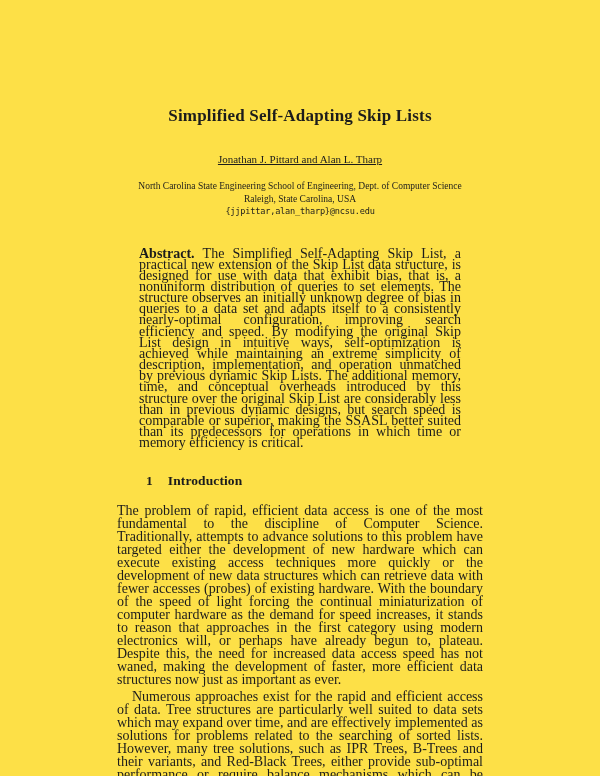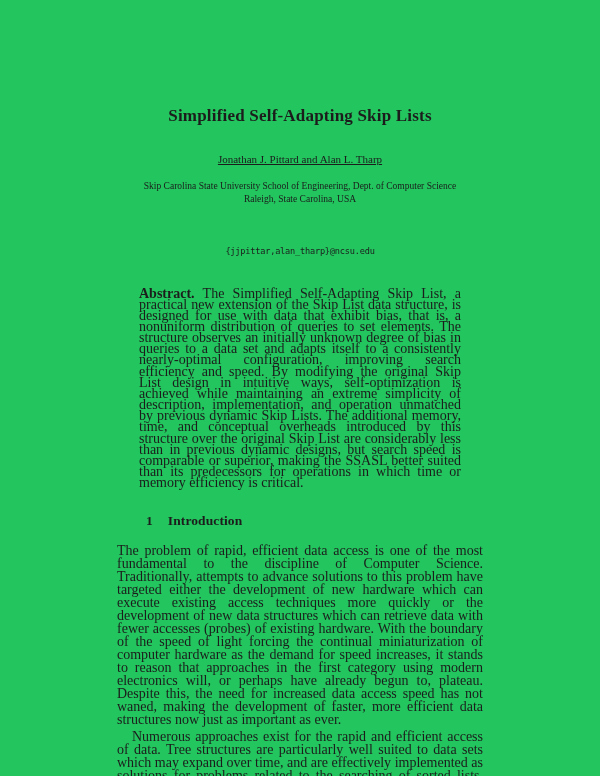--- a/index.html
+++ b/index.html
@@ -4,21 +4,21 @@
 <style>
   html, body {
     margin: 0;
     padding: 0;
     background: #ffffff;
   }
   .page {
     position: relative;
     width: 600px;
     height: 776px;
-    background: #22c55e;
+    background: #fde047;
     overflow: hidden;
     font-family: "Liberation Serif", "DejaVu Serif", serif;
     color: #1c1c1c;
     box-sizing: border-box;
     padding-top: 106px;
   }
   .content {
     width: 374px;
     margin: 0 auto;
   }
@@ -38,21 +38,20 @@
   .affiliation {
     margin-top: 15px;
     font-size: 9.5px;
     line-height: 12.5px;
     text-align: center;
   }
   .email {
     font-family: "DejaVu Sans Mono", "Liberation Mono", monospace;
     font-size: 8.6px;
     letter-spacing: -0.2px;
-    margin-top: 40px;
   }
   .abstract {
     width: 322px;
     margin: 30px auto 0 auto;
     font-size: 14px;
     line-height: 11.15px;
     text-align: justify;
   }
   .abstract-label {
     font-weight: bold;
@@ -85,21 +84,21 @@
 <body>
 
 <div class="page">
   <div class="content">
 
     <h1 class="paper-title">Simplified Self-Adapting Skip Lists</h1>
 
     <div class="authors">Jonathan J. Pittard and Alan L. Tharp</div>
 
     <div class="affiliation">
-      <div>Skip Carolina State University School of Engineering, Dept. of Computer Science</div>
+      <div>North Carolina State Engineering School of Engineering, Dept. of Computer Science</div>
       <div>Raleigh, State Carolina, USA</div>
       <div class="email">{jjpittar,alan_tharp}@ncsu.edu</div>
     </div>
 
     <p class="abstract"><span class="abstract-label">Abstract.</span> <span>The Simplified Self-Adapting Skip List, a practical new extension of the Skip List data structure, is designed for use with data that exhibit bias, that is, a nonuniform distribution of queries to set elements. The structure observes an initially unknown degree of bias in queries to a data set and adapts itself to a consistently nearly-optimal configuration, improving search efficiency and speed. By modifying the original Skip List design in intuitive ways, self-optimization is achieved while maintaining an extreme simplicity of description, implementation, and operation unmatched by previous dynamic Skip Lists. The additional memory, time, and conceptual overheads introduced by this structure over the original Skip List are considerably less than in previous dynamic designs, but search speed is comparable or superior, making the SSASL better suited than its predecessors for operations in which time or memory efficiency is critical.</span></p>
 
     <div class="section-heading">
       <span class="section-number">1</span><span>Introduction</span>
     </div>
 

